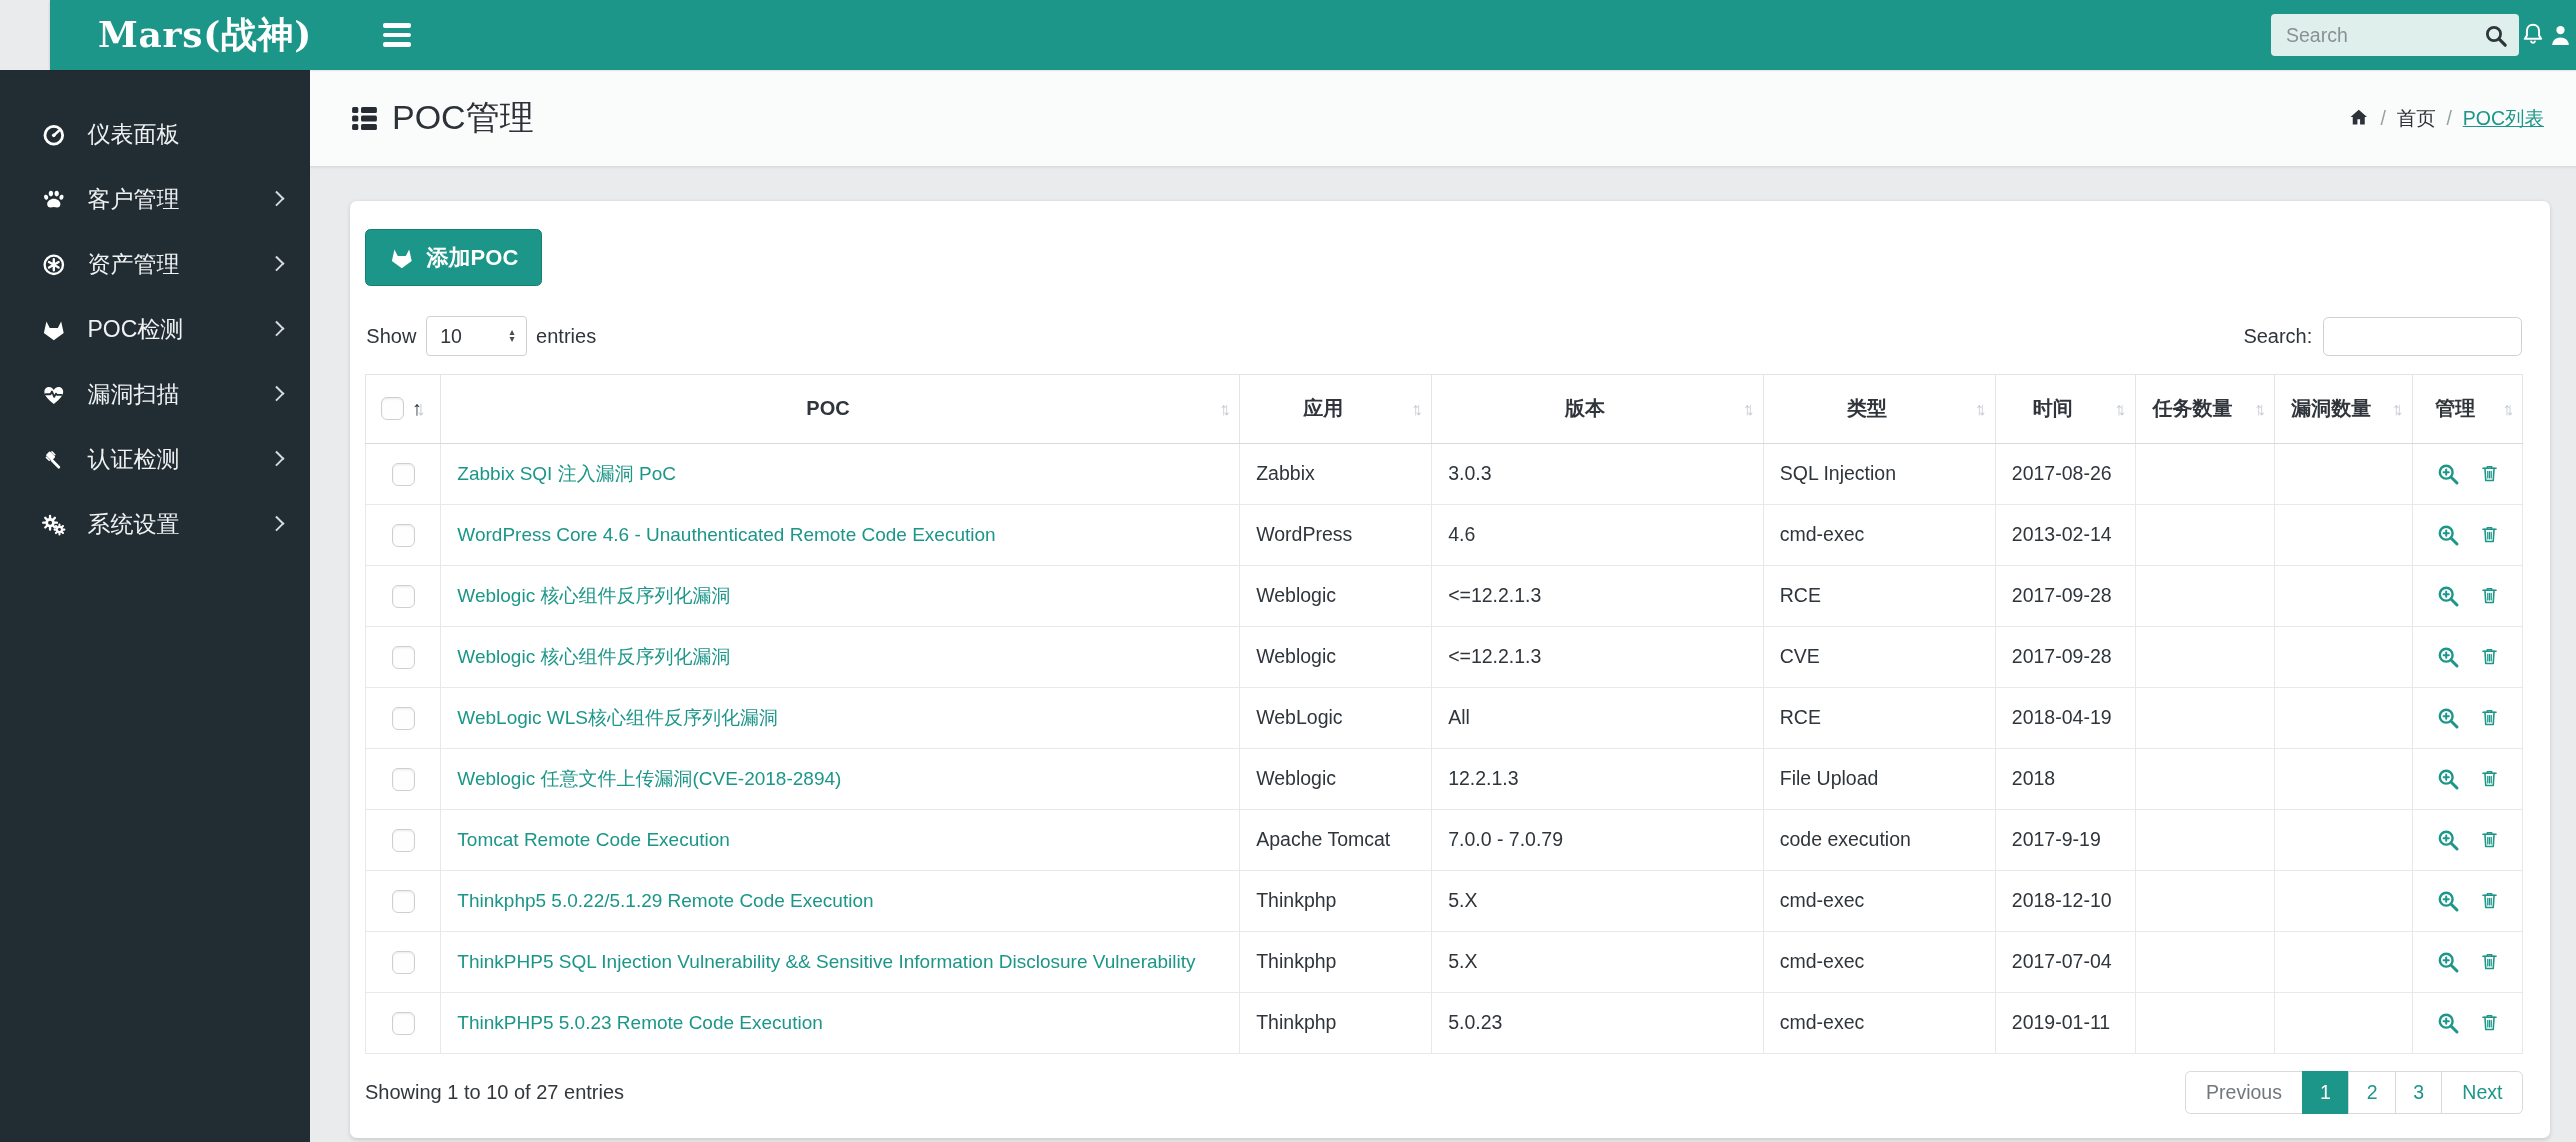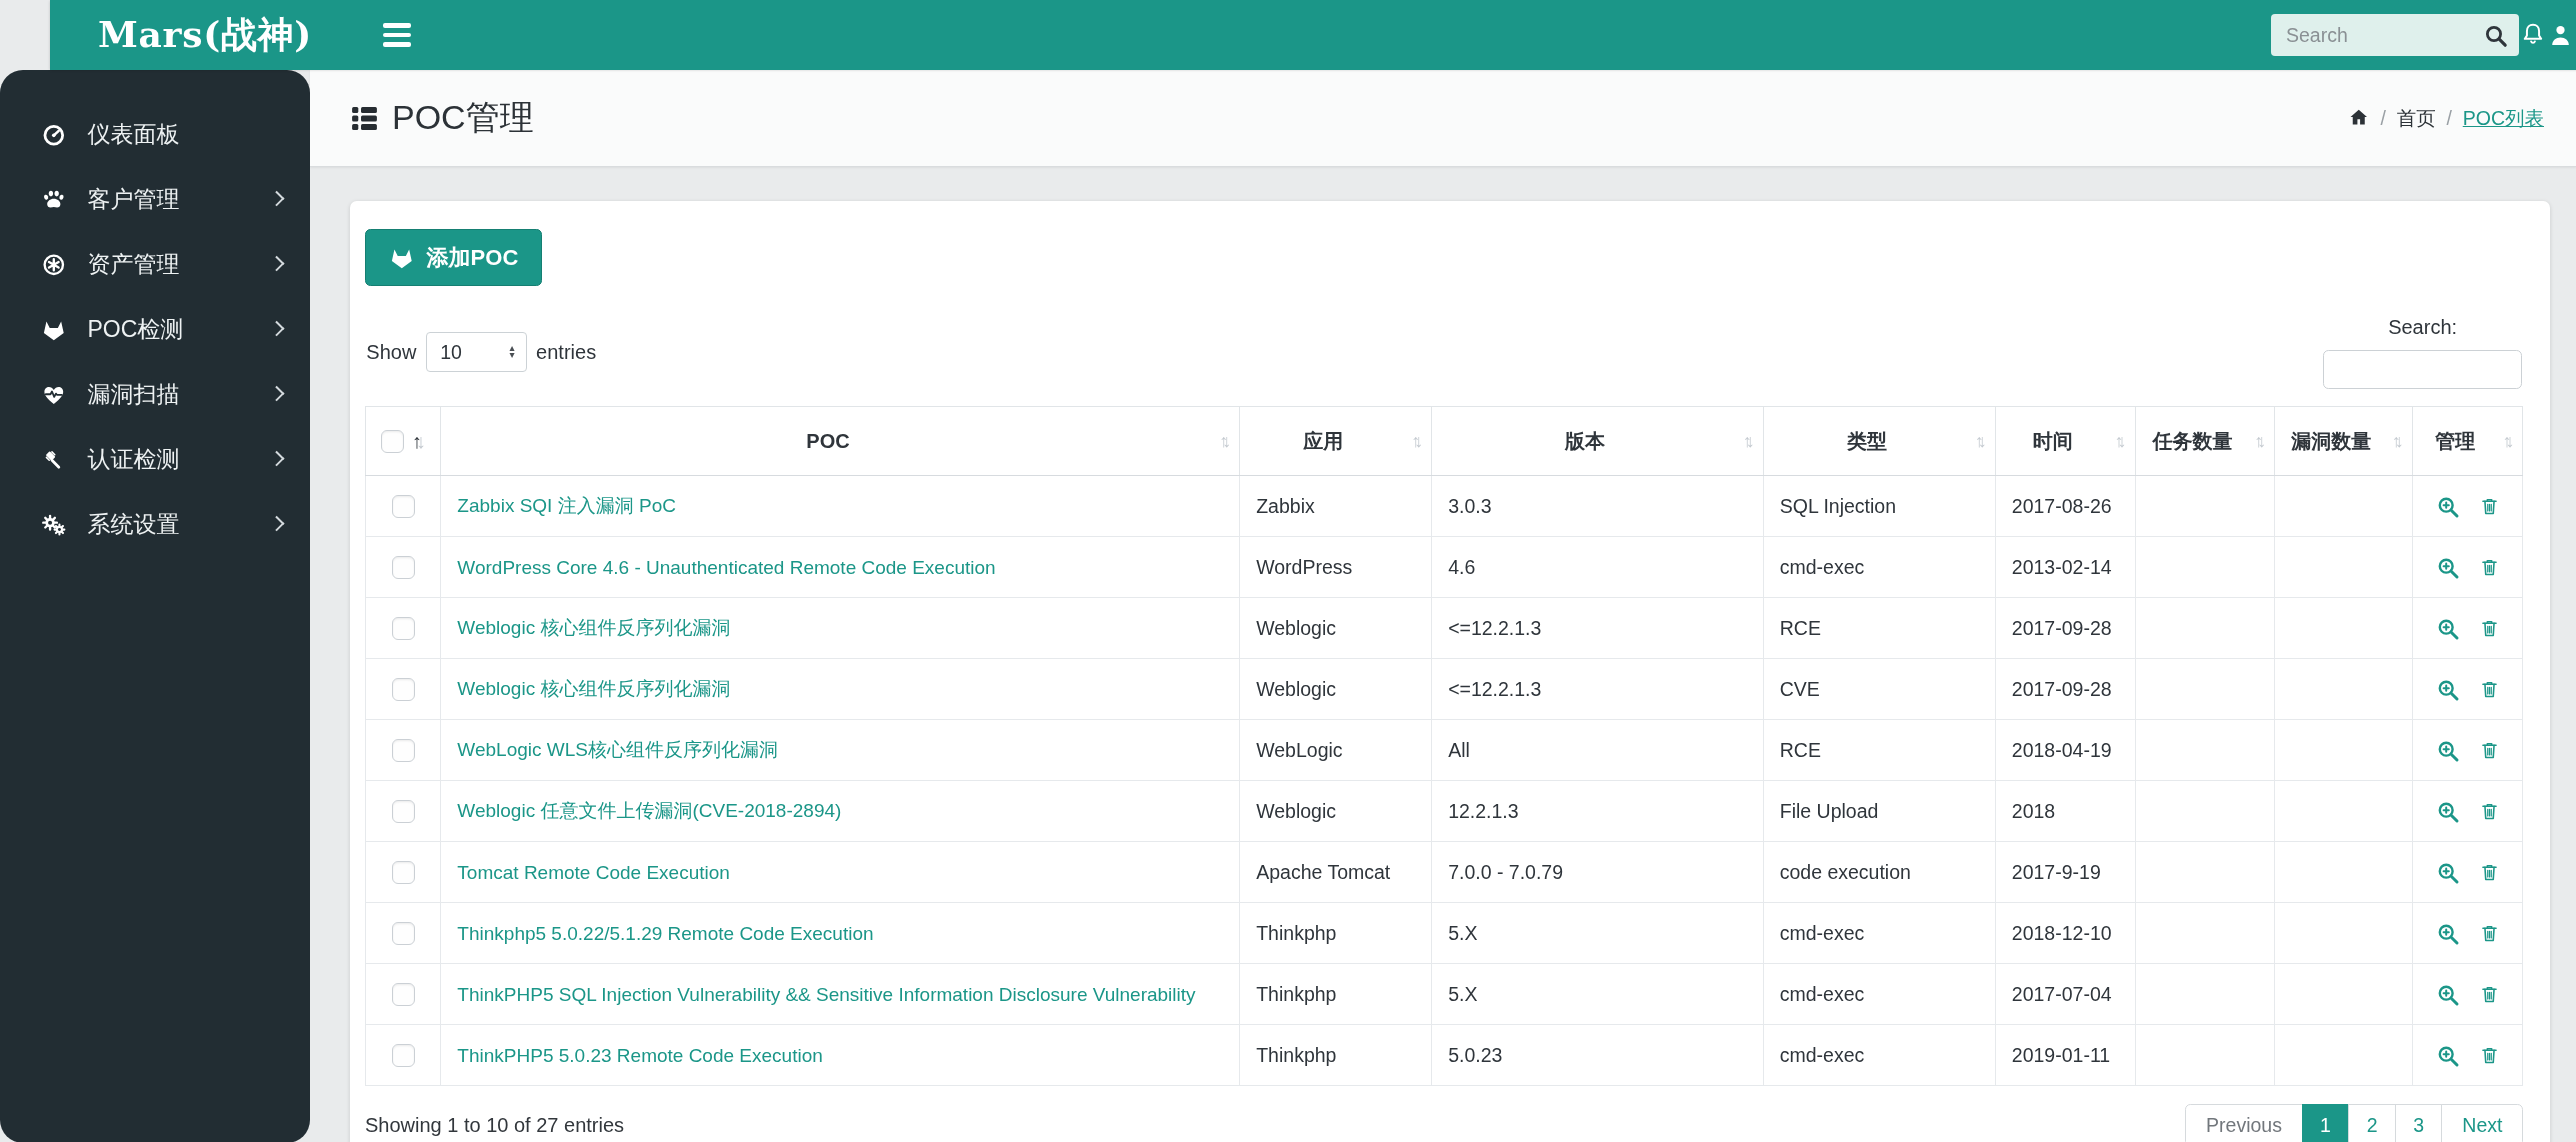--- a/index.html
+++ b/index.html
@@ -46,21 +46,21 @@
   .nav-search input::placeholder { color: #8a9094; }
   .nav-search-btn {
     position: absolute; right: 10.8px; top: 8.7px; width: 25.6px; height: 25.6px;
     background: transparent; border: none; cursor: pointer; color: #2f353b;
   }
   .nav-ico { color: #fff; cursor: pointer; }
 
   
   .sidebar {
     position: absolute; top: 70px; left: 0; width: 310px; height: 1073px;
-    background: #222d33; z-index: 20; border-radius: 23px;
+    background: #222d33; z-index: 20;
   }
   .sidebar ul { list-style: none; padding-top: 32px; }
   .side-item {
     position: relative; height: 65px; display: flex; align-items: center;
     padding-left: 38px; color: #eef2f3; font-size: 23px; cursor: pointer;
   }
   .s-icon { width: 32px; margin-right: 17.5px; display: flex; justify-content: center; color: #fff; }
   .s-icon svg { width: 25.6px; height: 25.6px; }
   .s-label { white-space: nowrap; }
   .chevron {
@@ -106,21 +106,21 @@
     display: flex; justify-content: space-between; align-items: center;
     margin: 30px 1.3px 17.5px 1.3px; font-size: 20px; color: #2f353b;
   }
   .show-group { display: flex; align-items: center; }
   .select {
     display: inline-flex; align-items: center; justify-content: space-between;
     width: 101px; height: 40px; margin: 0 9.4px; padding: 0 9.4px 0 13.5px;
     border: 1.3px solid #ccd2d6; border-radius: 4px; font-size: 19.5px; cursor: pointer; background: #fff;
   }
   .caret { display: flex; flex-direction: column; font-size: 8.7px; color: #4a4f54; line-height: .85; }
-  .search-group { display: flex; align-items: center; gap: 10.8px; flex-direction: column; }
+  .search-group { display: flex; align-items: center; gap: 10.8px; }
   .search-group input {
     width: 199px; height: 39px; border: 1.3px solid #ccd1d5; border-radius: 5.4px;
     font-size: 19.5px; padding: 0 10.8px; outline: none; background: #fff;
     font-family: "Liberation Sans", sans-serif;
   }
 
   
   table { width: 100%; border-collapse: collapse; table-layout: fixed; }
   col.c1 { width: 75px; }  col.c2 { width: 795px; } col.c3 { width: 191px; }
   col.c4 { width: 330px; }  col.c5 { width: 231px; }  col.c6 { width: 139px; }

